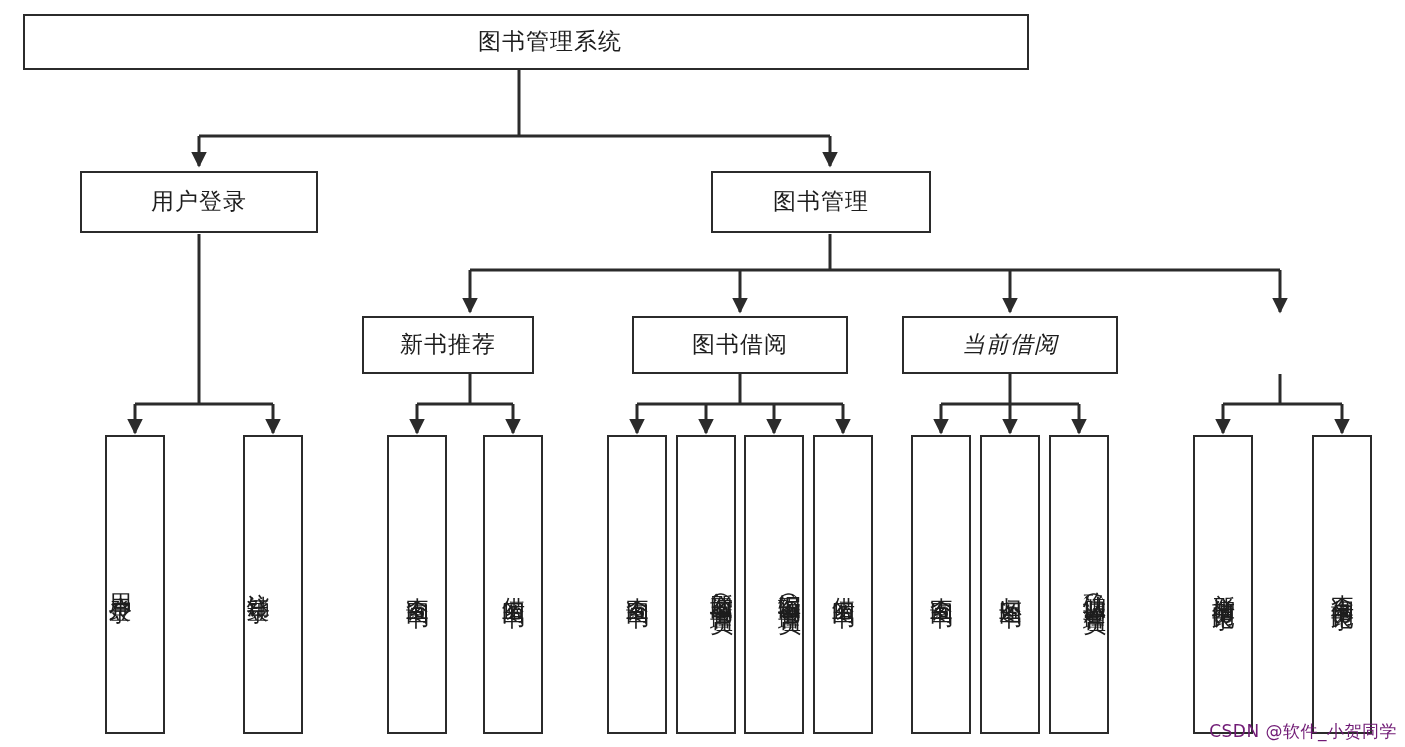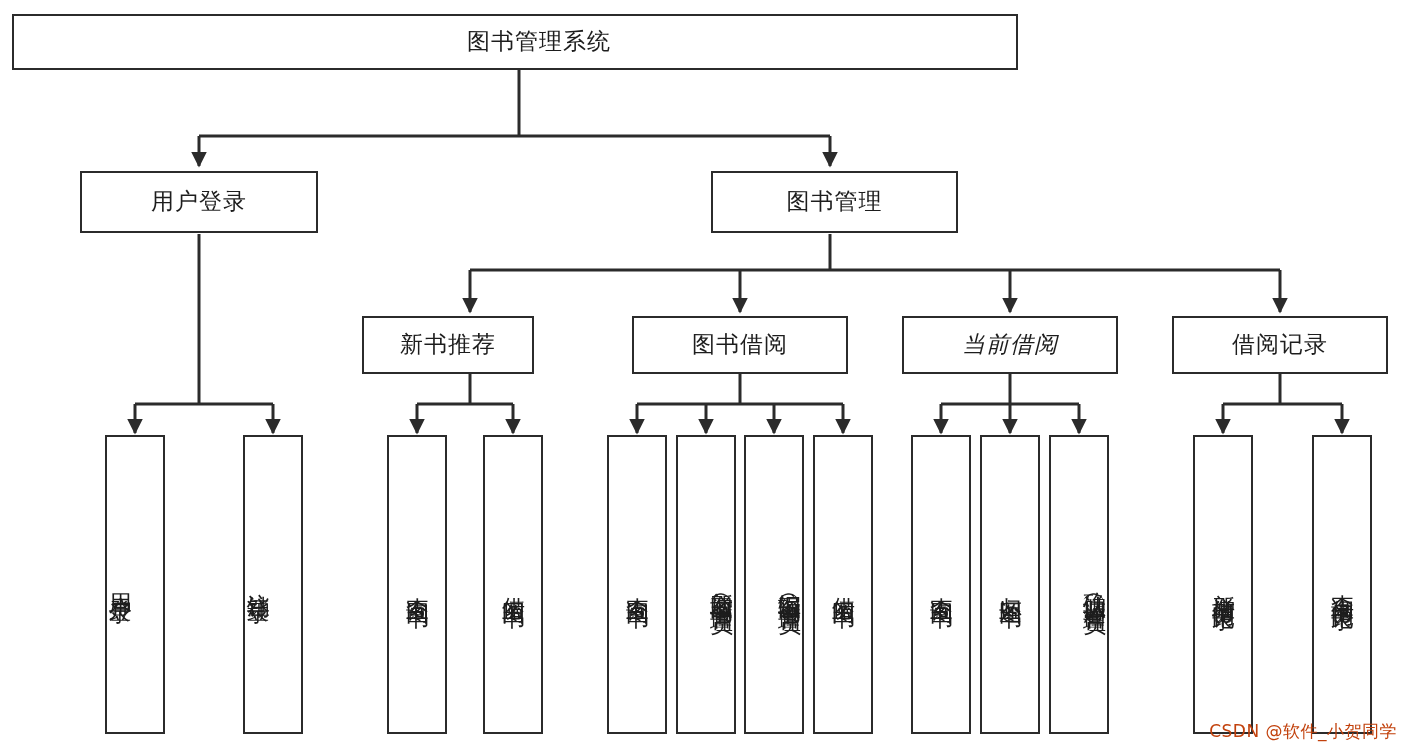--- a/index.html
+++ b/index.html
@@ -72,21 +72,21 @@
     padding-bottom: 8px;
   }
   .node.vert.align-start .node-label {
     padding-top: 6px;
   }
   #watermark {
     position: absolute;
     right: 8px;
     bottom: 4px;
     font-size: 17px;
-    color: #c2410c;
+    color: #701a75;
     letter-spacing: 0.5px;
     white-space: nowrap;
     z-index: 3;
   }
 </style>
 </head>
 <body>
 
 <div id="diagram-root">
 
@@ -133,43 +133,40 @@
       <path d="M 1010 404 L 1010 433" marker-end="url(#arrow)"></path>
       <path d="M 1079 404 L 1079 433" marker-end="url(#arrow)"></path>
 
       <path d="M 1280 374 L 1280 404"></path>
       <path d="M 1223 404 L 1342 404"></path>
       <path d="M 1223 404 L 1223 433" marker-end="url(#arrow)"></path>
       <path d="M 1342 404 L 1342 433" marker-end="url(#arrow)"></path>
     </g>
   </svg>
 
-  <div class="node horiz" style="left:12px; top:14px; width:1006px; height:56px;padding-left:48px;">
+  <div class="node horiz" style="left:23px; top:14px; width:1006px; height:56px;padding-left:48px;">
     <span class="node-label">图书管理系统</span>
   </div>
 
   <div class="node horiz" style="left:80px; top:171px; width:238px; height:62px;">
     <span class="node-label">用户登录</span>
   </div>
-  <div class="node horiz" style="left:711px; top:171px; width:247px; height:62px;">
+  <div class="node horiz" style="left:711px; top:171px; width:220px; height:62px;">
     <span class="node-label">图书管理</span>
   </div>
 
   <div class="node horiz" style="left:362px; top:316px; width:172px; height:58px;">
     <span class="node-label">新书推荐</span>
   </div>
   <div class="node horiz" style="left:632px; top:316px; width:216px; height:58px;">
     <span class="node-label">图书借阅</span>
   </div>
   <div class="node horiz" style="left:902px; top:316px; width:216px; height:58px;font-style:italic;">
     <span class="node-label">当前借阅</span>
   </div>
-  <div class="node horiz" style="left:1172px; top:316px; width:216px; height:58px;">
-    <span class="node-label">借阅记录</span>
-  </div>
 
   <div class="node vert align-end" style="left:105px; top:435px; width:60px; height:299px;">
     <span class="node-label">用户登录</span>
   </div>
   <div class="node vert align-end" style="left:243px; top:435px; width:60px; height:299px;">
     <span class="node-label">注销登录</span>
   </div>
 
   <div class="node vert align-center" style="left:387px; top:435px; width:60px; height:299px;">
     <span class="node-label">查询图书</span>

